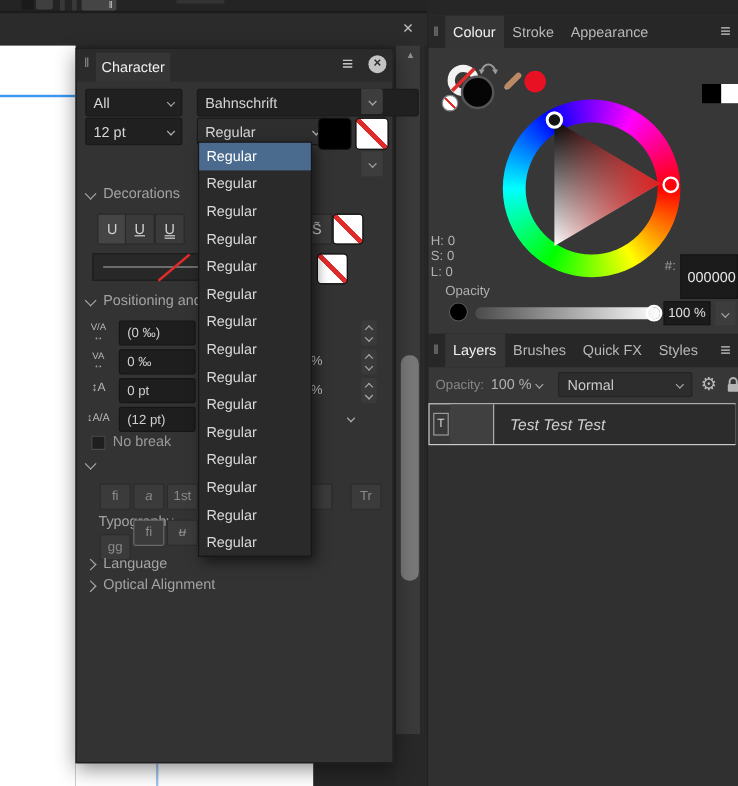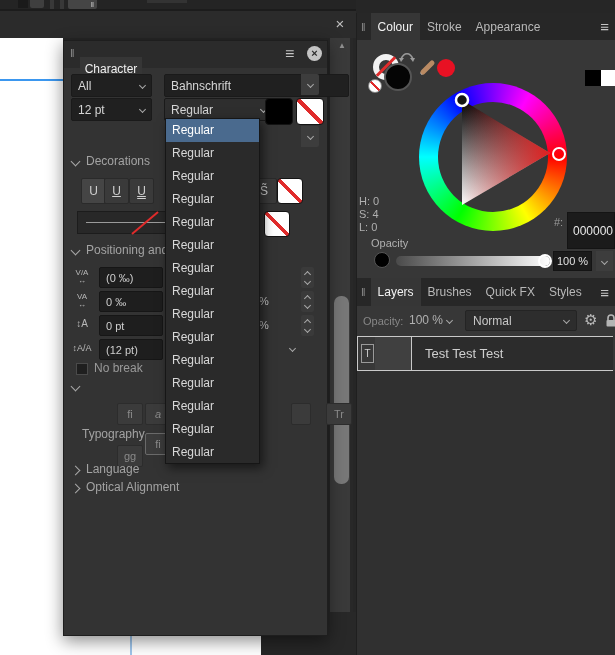--- a/index.html
+++ b/index.html
@@ -13,21 +13,21 @@
   .cus{display:inline-block;width:4px;height:4px;border-right:1.2px solid #a8a8a8;border-bottom:1.2px solid #a8a8a8;transform:rotate(-135deg);}
   
   .combo{position:absolute;background:#202020;border:1px solid #1a1a1a;border-radius:2px;height:21px;display:flex;align-items:center;padding:0 6px;color:#d6d6d6;}
   .combo .cd{margin-left:auto;}
   .combo-btn{position:absolute;background:#3d3d3d;border-radius:0 2px 2px 0;display:flex;align-items:center;justify-content:center;}
   
   .slash{background:linear-gradient(45deg,#ffffff 44%,#e02b2b 44%,#e02b2b 56%,#ffffff 56%);}
   .swatch{position:absolute;width:26px;height:25px;border-radius:4px;border:1px solid #141414;}
   
   .ubtn{position:absolute;width:23px;height:24px;background:#3a3a3a;border:1px solid #2a2a2a;border-radius:2px;color:#d0d0d0;display:flex;align-items:center;justify-content:center;font-size:12px;}
-  .tbtn{position:absolute;width:24px;height:20px;background:#3b3b3b;border:1px solid #2c2c2c;border-radius:2px;color:#8a8a8a;display:flex;align-items:center;justify-content:center;font-size:11px;margin-left:34px;}
+  .tbtn{position:absolute;width:24px;height:20px;background:#3b3b3b;border:1px solid #2c2c2c;border-radius:2px;color:#8a8a8a;display:flex;align-items:center;justify-content:center;font-size:11px;}
   .sechdr{position:absolute;color:#a3a3a3;font-size:12px;}
   .pinput{position:absolute;background:#1e1e1e;border:1px solid #161616;border-radius:2px;height:21px;width:64px;display:flex;align-items:center;padding:0 6px;font-size:11px;color:#cfcfcf;box-sizing:border-box;}
   .stepper{position:absolute;width:13px;height:21px;background:#3a3a3a;border-radius:2px;display:flex;flex-direction:column;align-items:center;justify-content:center;gap:2px;}
   .picon{position:absolute;width:30px;color:#b8b8b8;font-size:8px;line-height:8px;text-align:center;}
   
   .tabbar{position:absolute;background:#272727;display:flex;align-items:stretch;}
   .tab{display:flex;align-items:center;padding:0 7px;color:#b8b8b8;font-size:12px;}
   .tab.active{background:#363636;color:#f2f2f2;}
   .handle{color:#8f8f8f;font-size:11px;display:flex;align-items:center;padding:0 4px;letter-spacing:1px;}
   .burger{margin-left:auto;color:#c4c4c4;font-size:15px;display:flex;align-items:center;padding:0 6px;}
@@ -106,21 +106,21 @@
       </linearGradient>
     </defs>
     <polygon points="29,8 117,61 29,113" fill="url(#gv)"></polygon>
     <polygon points="29,8 117,61 29,113" fill="url(#gr)"></polygon>
     <circle cx="29" cy="8" r="6" fill="#141414" stroke="#ffffff" stroke-width="2.5"></circle>
   </svg>
   <div class="abs" style="left:552px;top:147px;width:14px;height:14px;border:2.5px solid #ffffff;border-radius:50%;box-sizing:border-box;"></div>
 
   <div class="abs" style="left:359px;top:195px;width:40px;color:#b0b0b0;font-size:11px;line-height:13px;">
     <div>H: 0</div>
-    <div>S: 4</div>
+    <div>S: 0</div>
     <div>L: 0</div>
   </div>
 
   <div class="abs" style="left:554px;top:216px;color:#9a9a9a;font-size:11px;">#:</div>
   <div class="abs" style="left:567px;top:212px;width:48px;height:37px;background:#1b1b1b;border:1px solid #141414;box-sizing:border-box;color:#e8e8e8;font-size:12px;display:flex;align-items:center;padding-left:5px;">000000</div>
 
   <div class="abs" style="left:371px;top:237px;color:#b0b0b0;font-size:11px;">Opacity</div>
   <div class="abs" style="left:374px;top:252px;width:16px;height:16px;background:#000000;border:1px solid #555555;border-radius:50%;box-sizing:border-box;"></div>
   <div class="abs" style="left:396px;top:256px;width:154px;height:10px;border-radius:5px;background:linear-gradient(90deg,#4a4a4a,#ffffff);"></div>
   <div class="abs" style="left:538px;top:254px;width:14px;height:14px;border:2.5px solid #ffffff;border-radius:50%;box-sizing:border-box;"></div>
@@ -149,31 +149,31 @@
   <svg class="abs" style="left:605px;top:313px;" width="12" height="15">
     <path d="M3,7 V5 a3,3 0 0 1 6,0 V7" fill="none" stroke="#b5b5b5" stroke-width="1.6"></path>
     <rect x="1.5" y="7" width="9" height="6.5" rx="1" fill="#b5b5b5"></rect>
   </svg>
 
   <div class="abs" style="left:357px;top:371px;width:258px;height:284px;background:#303030;"></div>
 
   <div class="abs" style="left:357px;top:336px;width:256px;height:35px;background:#383838;border:1px solid #c9c9c9;box-sizing:border-box;">
     <div class="abs" style="left:3px;top:7px;width:13px;height:19px;border:1px solid #9a9a9a;box-sizing:border-box;color:#d0d0d0;font-size:10px;display:flex;align-items:center;justify-content:center;">T</div>
     <div class="abs" style="left:17px;top:0;width:37px;height:33px;background:#404040;border-right:1px solid #c9c9c9;box-sizing:border-box;"></div>
-    <div class="abs" style="left:54px;top:0;width:201px;height:33px;background:#2c2c2c;">
+    <div class="abs" style="left:54px;top:0;width:201px;height:33px;background:#2c2c2c;font-style:italic;">
       <span class="abs" style="left:13px;top:9px;color:#cfcfcf;font-size:13px;">Test Test Test</span>
 
     </div>
   </div>
 
   <div class="abs" style="left:63px;top:40px;width:265px;height:596px;background:#333333;border:1px solid #1e1e1e;box-sizing:border-box;box-shadow:0 5px 16px rgba(0,0,0,0.45);z-index:5;">
 
     <div class="abs" style="left:0;top:0;width:263px;height:27px;background:#2b2b2b;"></div>
     <span class="abs handle" style="left:2px;top:6px;">‖</span>
-    <div class="abs" style="left:16px;top:16px;width:62px;height:24px;background:#363636;color:#f0f0f0;display:flex;align-items:center;justify-content:center;">Character</div>
+    <div class="abs" style="left:16px;top:3px;width:62px;height:24px;background:#363636;color:#f0f0f0;display:flex;align-items:center;justify-content:center;">Character</div>
     <span class="abs" style="left:221px;top:4px;color:#c4c4c4;font-size:16px;">≡</span>
     <div class="abs" style="left:243px;top:5px;width:15px;height:15px;background:#c4c4c4;border-radius:50%;color:#2b2b2b;font-size:11px;text-align:center;line-height:15px;font-weight:bold;">×</div>
 
     <div class="combo" style="left:7px;top:33px;width:67px;text-align:right;">
       <span>All</span>
         <span class="cd cds"></span>
     </div>
     <div class="combo" style="left:100px;top:33px;width:155px;padding-right:22px;">
       <span>Bahnschrift</span>
     </div>

